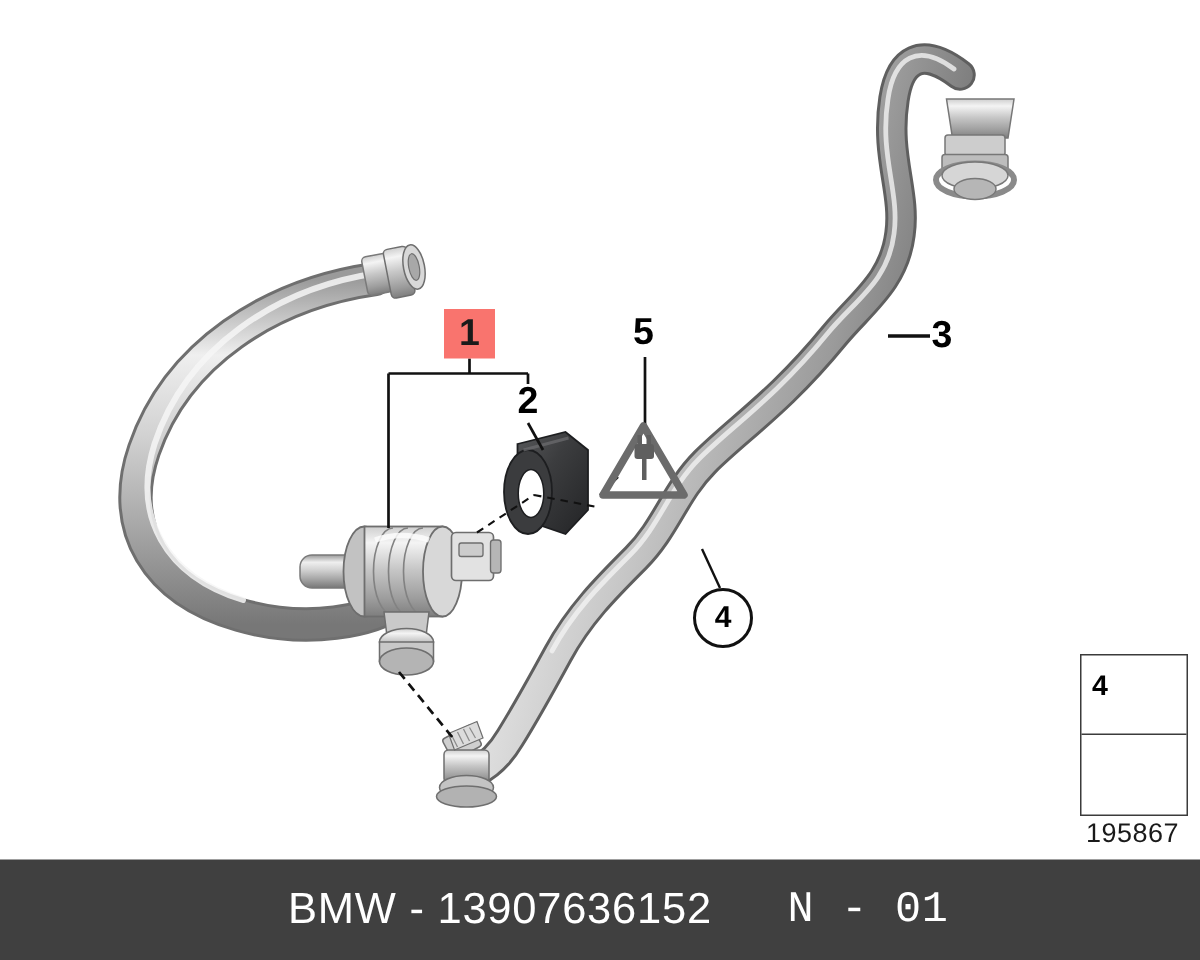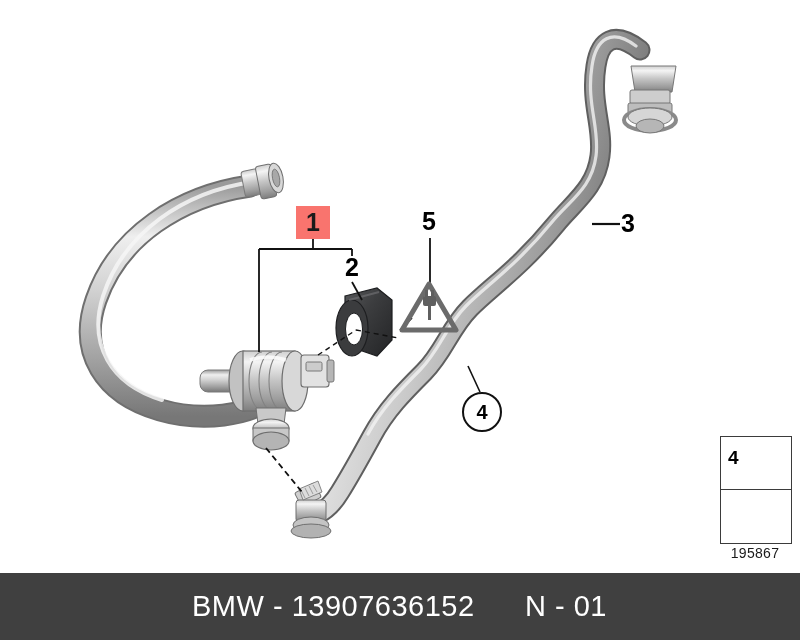--- a/index.html
+++ b/index.html
@@ -23,32 +23,32 @@
                     font-size:20px;background:#fff;}
 
   
   #legend{position:absolute;left:720px;top:436px;width:70px;height:106px;
           border:1.5px solid #3b3b3b;background:#fff;}
   #legend-top{position:relative;height:52px;border-bottom:1.5px solid #3b3b3b;}
   #legend-num{position:absolute;left:7px;top:10px;font-size:19px;
               font-weight:bold;color:#000;}
   #legend-bot{position:relative;height:52px;}
   #legend-id{position:absolute;left:720px;top:545px;width:70px;
-             text-align:center;font-size:14px;color:#1a1a1a;
+             text-align:center;font-size:18px;color:#1a1a1a;
              letter-spacing:.3px;}
 
   
   #footer{position:absolute;left:0;top:573px;width:800px;height:67px;
           background:#404040;}
   #footer-inner{position:absolute;left:0;top:0;width:800px;height:67px;
                 display:flex;align-items:center;}
   #footer-brand{position:absolute;left:192px;top:17px;color:#fff;
                 font-size:29px;letter-spacing:.5px;white-space:nowrap;}
   #footer-sheet{position:absolute;left:525px;top:17px;color:#fff;
-                font-size:29px;letter-spacing:.5px;white-space:nowrap;}
+                font-size:29px;letter-spacing:.5px;white-space:nowrap;font-family:Liberation Mono, monospace;}
 </style>
 </head>
 <body>
 
 <div id="root">
 
   <svg class="layer" viewBox="0 0 800 640" xmlns="http://www.w3.org/2000/svg">
     <defs>
       <linearGradient id="tubeLight" x1="0" y1="0" x2="0" y2="1">
         <stop offset="0%" stop-color="#9a9a9a"></stop>

